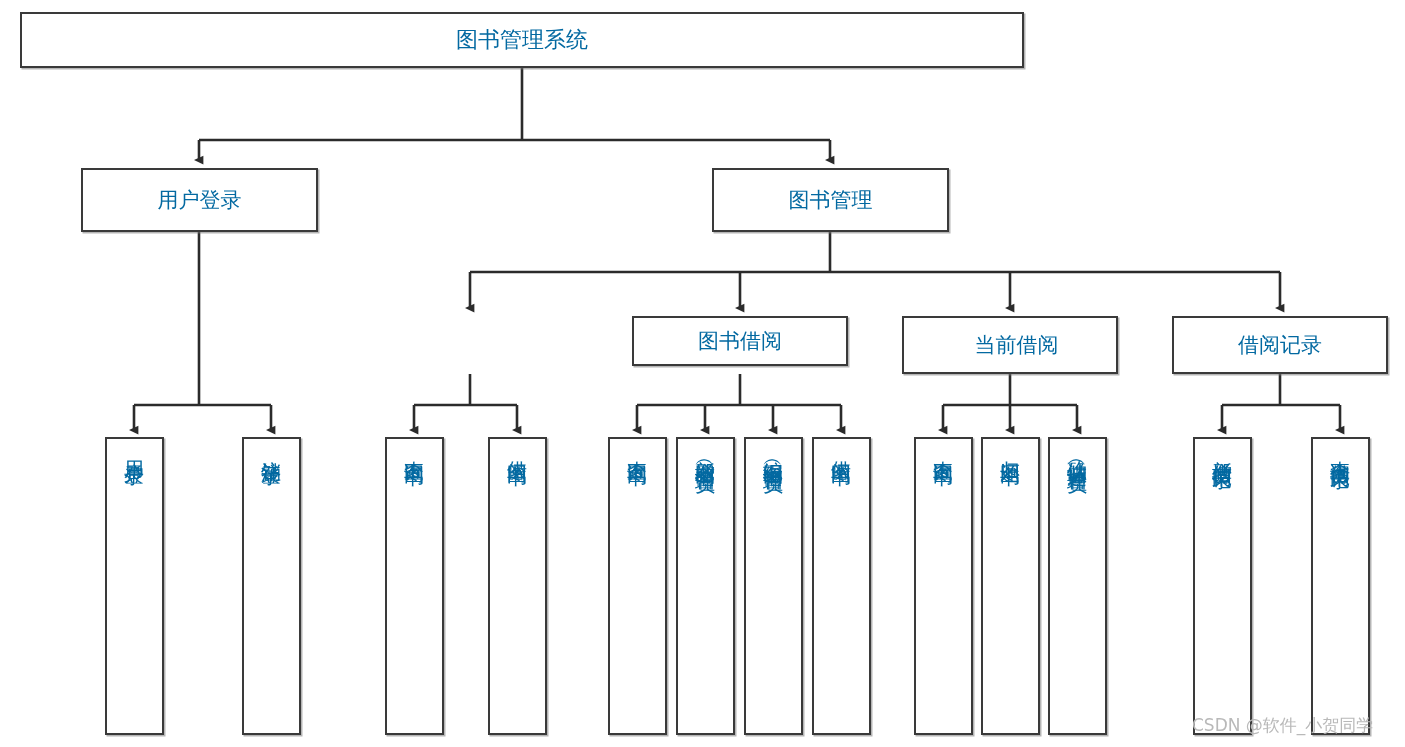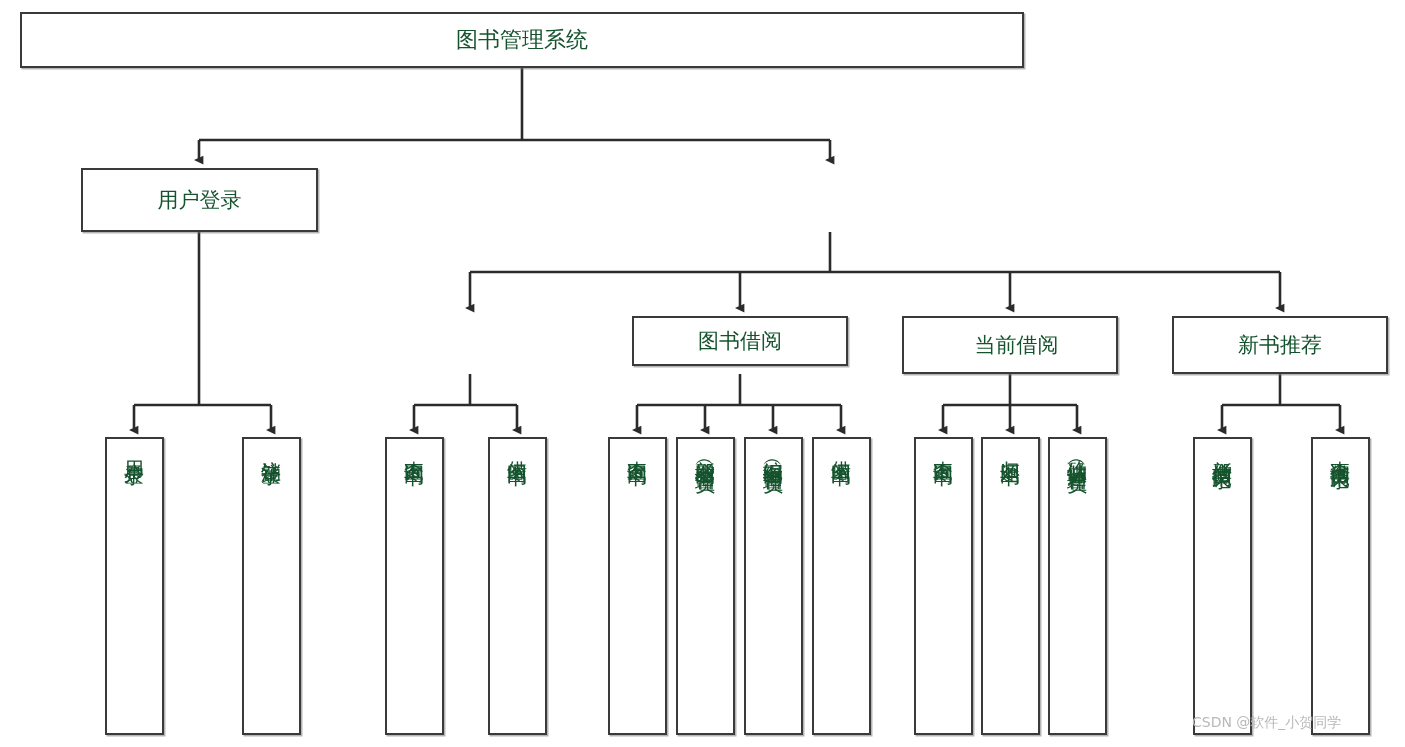--- a/index.html
+++ b/index.html
@@ -28,21 +28,21 @@
   }
   .node {
     position: absolute;
     box-sizing: border-box;
     background: #ffffff;
     border: 2px solid #3a3a3a;
     box-shadow: 1.5px 1.5px 0 rgba(120,120,120,0.55);
     display: flex;
     align-items: center;
     justify-content: center;
-    color: #14532d;
+    color: #0369a1;
   }
   .node-label {
     display: block;
     text-align: center;
     line-height: 1.18;
     white-space: pre;
   }
   
   .node.horiz .node-label {
     writing-mode: horizontal-tb;
@@ -61,21 +61,21 @@
     writing-mode: vertical-rl;
     text-orientation: upright;
     font-size: 20px;
     letter-spacing: 2px;
     line-height: 1;
     height: auto;
     max-height: 100%;
   }
   .watermark {
     position: absolute;
-    font-size: 14px;
+    font-size: 17px;
     color: #b9b9b9;
     white-space: nowrap;
     user-select: none;
   }
 </style>
 </head>
 <body>
 
 <div id="diagram-root">
 
@@ -130,29 +130,32 @@
     </g>
   </svg>
 
   <div class="node horiz root" style="left:20px; top:12px; width:1004px; height:56px;">
     <span class="node-label">图书管理系统</span>
   </div>
 
   <div class="node horiz" style="left:81px; top:168px; width:237px; height:64px;">
     <span class="node-label">用户登录</span>
   </div>
+  <div class="node horiz" style="left:712px; top:168px; width:237px; height:64px;">
+    <span class="node-label">图书管理</span>
+  </div>
 
   <div class="node horiz" style="left:632px; top:316px; width:216px; height:50px;">
     <span class="node-label">图书借阅</span>
   </div>
   <div class="node horiz" style="left:902px; top:316px; width:216px; height:58px;padding-left:13px;">
     <span class="node-label">当前借阅</span>
   </div>
   <div class="node horiz" style="left:1172px; top:316px; width:216px; height:58px;">
-    <span class="node-label">新书推荐</span>
+    <span class="node-label">借阅记录</span>
   </div>
 
   <div class="node vert" style="left:105px; top:437px; width:59px; height:298px;">
     <span class="node-label">用户登录</span>
   </div>
   <div class="node vert" style="left:242px; top:437px; width:59px; height:298px;">
     <span class="node-label">注销登录</span>
   </div>
 
   <div class="node vert" style="left:385px; top:437px; width:59px; height:298px;">

